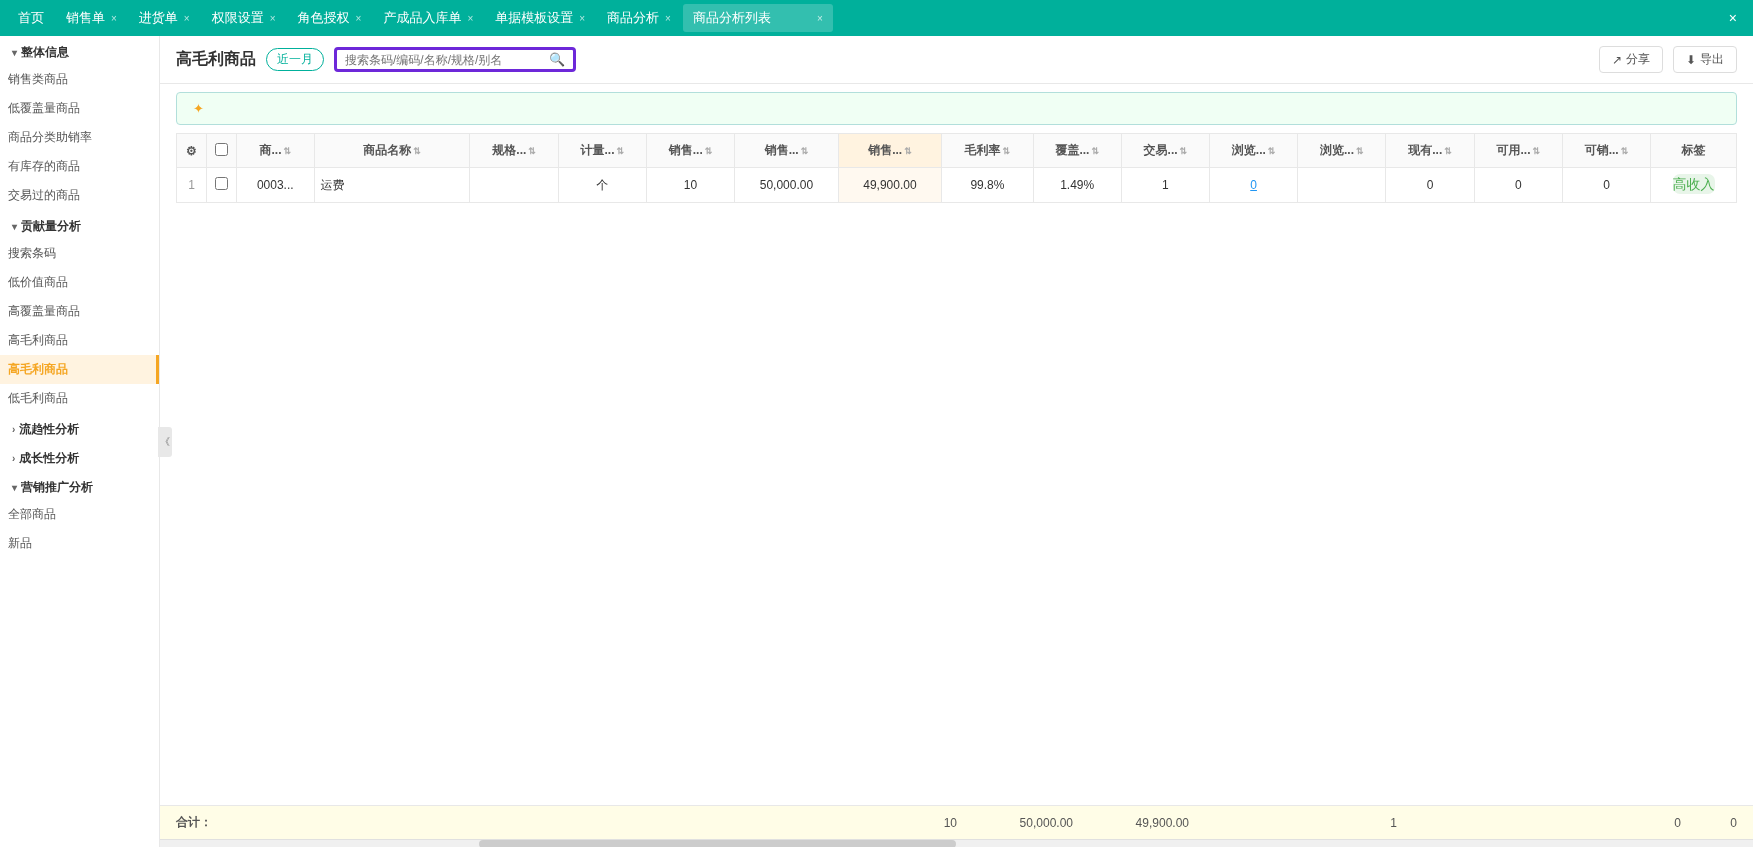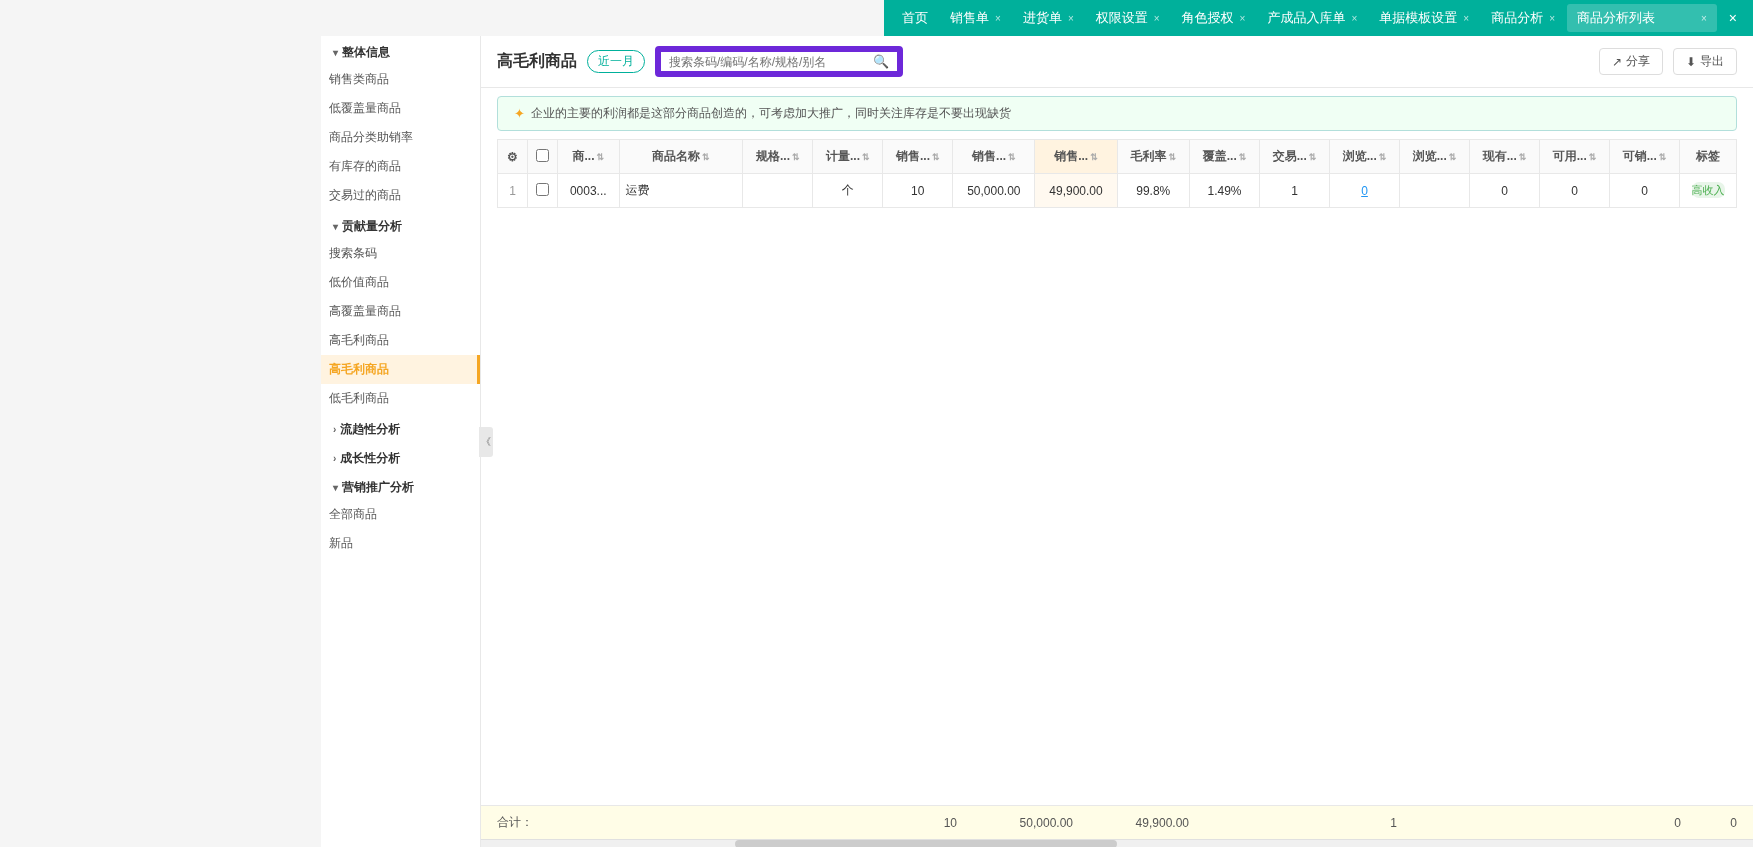--- a/index.html
+++ b/index.html
@@ -117,21 +117,21 @@
       border: 1px solid #00b09b;
       color: #00b09b;
       padding: 2px 10px;
       border-radius: 12px;
       cursor: pointer;
       font-size: 12px;
     }
     .search-box {
       display: flex;
       align-items: center;
-      border: 6px solid #6d28d9;
+      border: 3px solid #6d28d9;
       border-radius: 4px;
       padding: 2px 8px;
       gap: 4px;
       background: #fff;
     }
     .search-input {
       border: none;
       outline: none;
       font-size: 12px;
       width: 200px;
@@ -200,37 +200,37 @@
       padding: 8px 6px;
       color: #333;
       white-space: nowrap;
       text-align: center;
     }
     .tag-high-income {
       background: #e8f5e9;
       color: #4caf50;
       padding: 2px 0;
       border-radius: 7px;
-      font-size: 11px;
+      font-size: 14px;
     }
     .link-cell { color: #2196f3; text-decoration: underline; cursor: pointer; }
 
     
     .table-footer {
       display: flex;
       align-items: center;
       padding: 8px 16px;
       border-top: 1px solid #e8e8e8;
       background: #fffde7;
       font-size: 12px;
       color: #555;
       gap: 16px;
       flex-shrink: 0;
     }
-    .footer-label { font-weight: normal; margin-right: 8px; }
+    .footer-label { font-weight: bold; margin-right: 8px; }
     .footer-value { min-width: 80px; text-align: right; }
 
     
     .table-scrollbar {
       height: 8px;
       background: #f0f0f0;
       border-top: 1px solid #e0e0e0;
       flex-shrink: 0;
     }
     .scrollbar-thumb {
@@ -245,21 +245,21 @@
       position: relative;
       display: flex;
     }
     .col-sort { color: #aaa; font-size: 9px; }
 
     .checkbox-cell { width: 30px; }
   </style>
 </head>
 <body>
 
-<div style="display:flex; flex-direction:column; height:847px; width:1753px; overflow:hidden;align-items:flex-end;">
+<div style="display:flex; flex-direction:column; height:847px; width:1753px; overflow:hidden;">
 
   <div class="top-nav">
     <div class="nav-tab">
       <span>首页</span>
     </div>
     <div class="nav-tab">
       <span>销售单</span>
       <span class="close-x">×</span>
     </div>
     <div class="nav-tab">
@@ -382,21 +382,20 @@
           <span>分享</span>
         </button>
         <button class="action-btn">
           <span>⬇</span>
           <span>导出</span>
         </button>
       </div>
 
       <div class="info-banner">
         <span class="info-icon">✦</span>
-        <span>企业的主要的利润都是这部分商品创造的，可考虑加大推广，同时关注库存是不要出现缺货</span>
       </div>
 
       <div class="table-wrapper">
         <table>
           <thead>
             <tr>
               <th style="width:30px;">
                 <span>⚙</span>
               </th>
               <th class="checkbox-cell">

